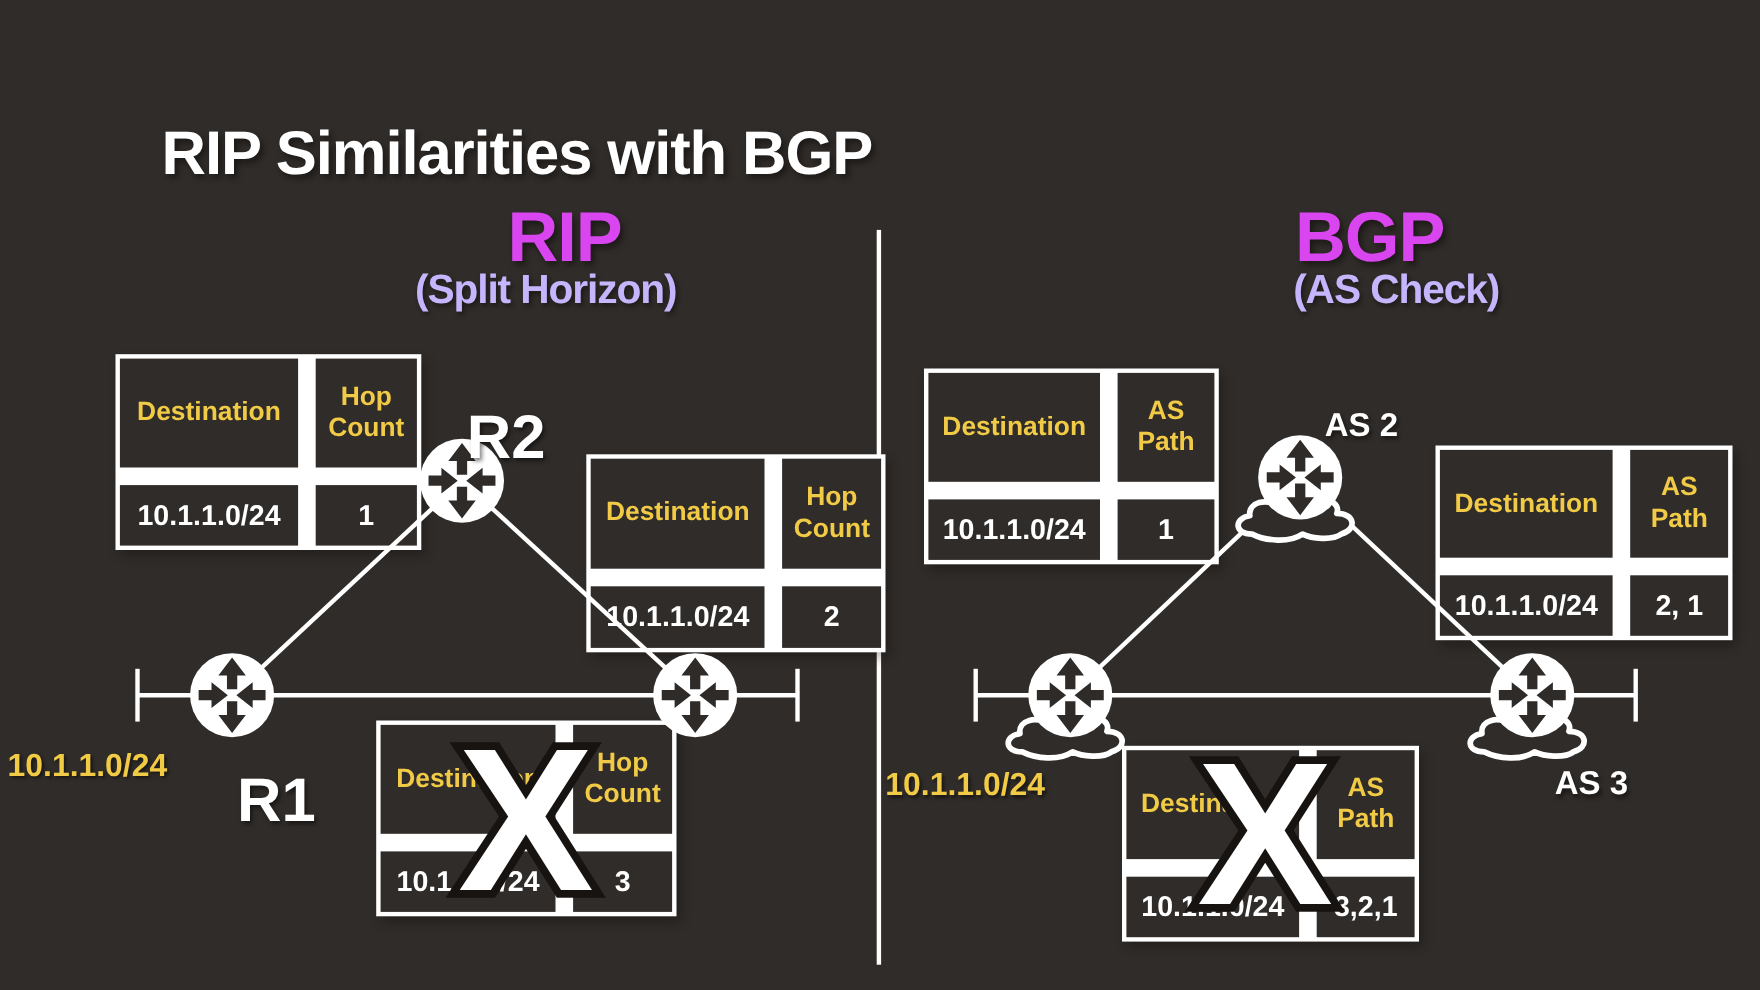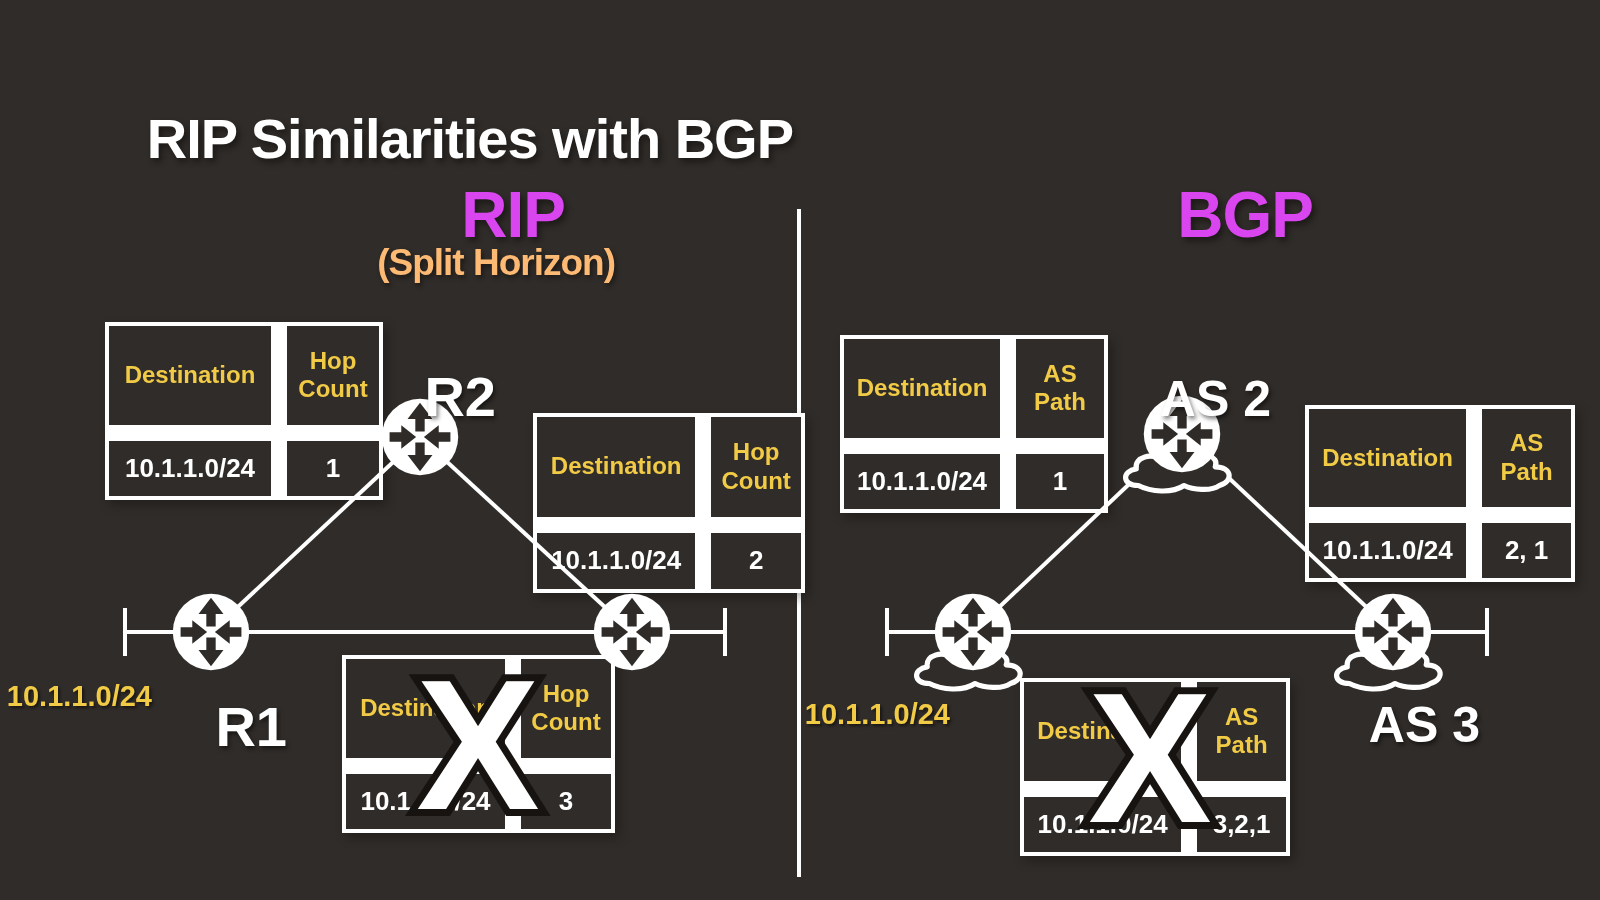--- a/index.html
+++ b/index.html
@@ -13,37 +13,37 @@
   .ctr{text-align:right;margin-top:20px;}
   .page-title{
     font-size:56px;letter-spacing:-1px;color:#fff;
     text-shadow:3px 4px 6px rgba(0,0,0,.45);white-space:nowrap;
   }
   .section-heading{
     font-size:64px;color:#d946ef;letter-spacing:-1px;
     text-shadow:3px 4px 6px rgba(0,0,0,.45);
   }
   .section-subheading{
-    font-size:37px;color:#fdba74;letter-spacing:-1px;
+    font-size:37px;color:#c4b5fd;letter-spacing:-1px;
     text-shadow:2px 3px 5px rgba(0,0,0,.45);
   }
   .divider{background:#fff;width:4px;}
   .rtable{
     display:grid;background:#fff;gap:16px;padding:4px;
     grid-template-columns:60% 1fr;grid-template-rows:58% 1fr;
     box-shadow:4px 5px 10px rgba(0,0,0,.3);z-index:1;
   }
   .cell{
     background:#302c29;display:flex;align-items:center;justify-content:center;
     text-align:center;padding:2px 6px;line-height:1.2;
   }
   .cell.head{color:#f2cb46;font-size:24px;}
   .cell.data{color:#fff;font-size:26px;}
   .router-label{font-size:56px;color:#fff;text-shadow:2px 3px 4px rgba(0,0,0,.5);white-space:nowrap;z-index:4;}
-  .as-label{font-size:50px;}
+  .as-label{font-size:30px;}
   .net-label{font-size:29px;color:#f2cb46;text-shadow:2px 2px 3px rgba(0,0,0,.5);white-space:nowrap;z-index:2;}
   svg.lines{left:0;top:0;z-index:2;pointer-events:none;}
   svg.router{z-index:4;}
   svg.cloud{z-index:3;}
   svg.xmark{z-index:5;}
 </style>
 </head>
 <body>
 
 <div id="canvas">
@@ -64,20 +64,21 @@
       </symbol>
     </defs>
   </svg>
 
   <div class="abs ctr page-title" style="left:58px;top:86px;width:735px;">RIP Similarities with BGP</div>
 
   <div class="abs ctr section-heading" style="left:265px;top:158px;width:300px;">RIP</div>
   <div class="abs ctr section-subheading" style="left:215px;top:222px;width:400px;">(Split Horizon)</div>
 
   <div class="abs ctr section-heading" style="left:1013px;top:158px;width:300px;">BGP</div>
+  <div class="abs ctr section-subheading" style="left:963px;top:222px;width:400px;">(AS Check)</div>
 
   <div class="abs divider" style="left:797px;top:209px;height:668px;"></div>
 
   <svg class="abs lines" width="1600" height="900">
     <g stroke="#ffffff" stroke-width="4" fill="none">
       <line x1="125" y1="632" x2="725" y2="632"></line>
       <line x1="125" y1="608" x2="125" y2="656"></line>
       <line x1="725" y1="608" x2="725" y2="656"></line>
       <line x1="420" y1="437" x2="211" y2="632"></line>
       <line x1="420" y1="437" x2="632" y2="632"></line>

